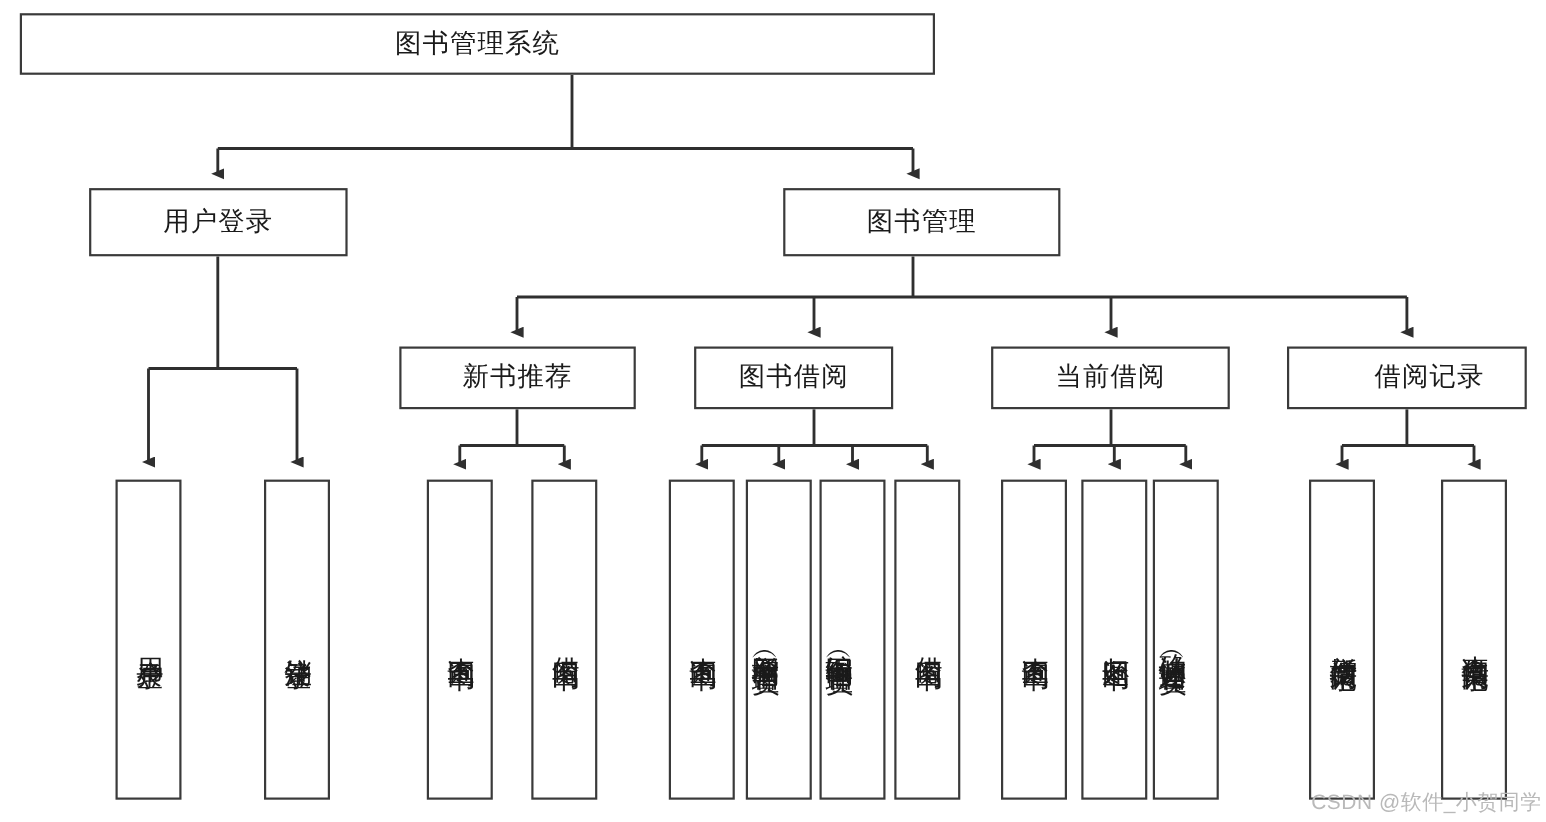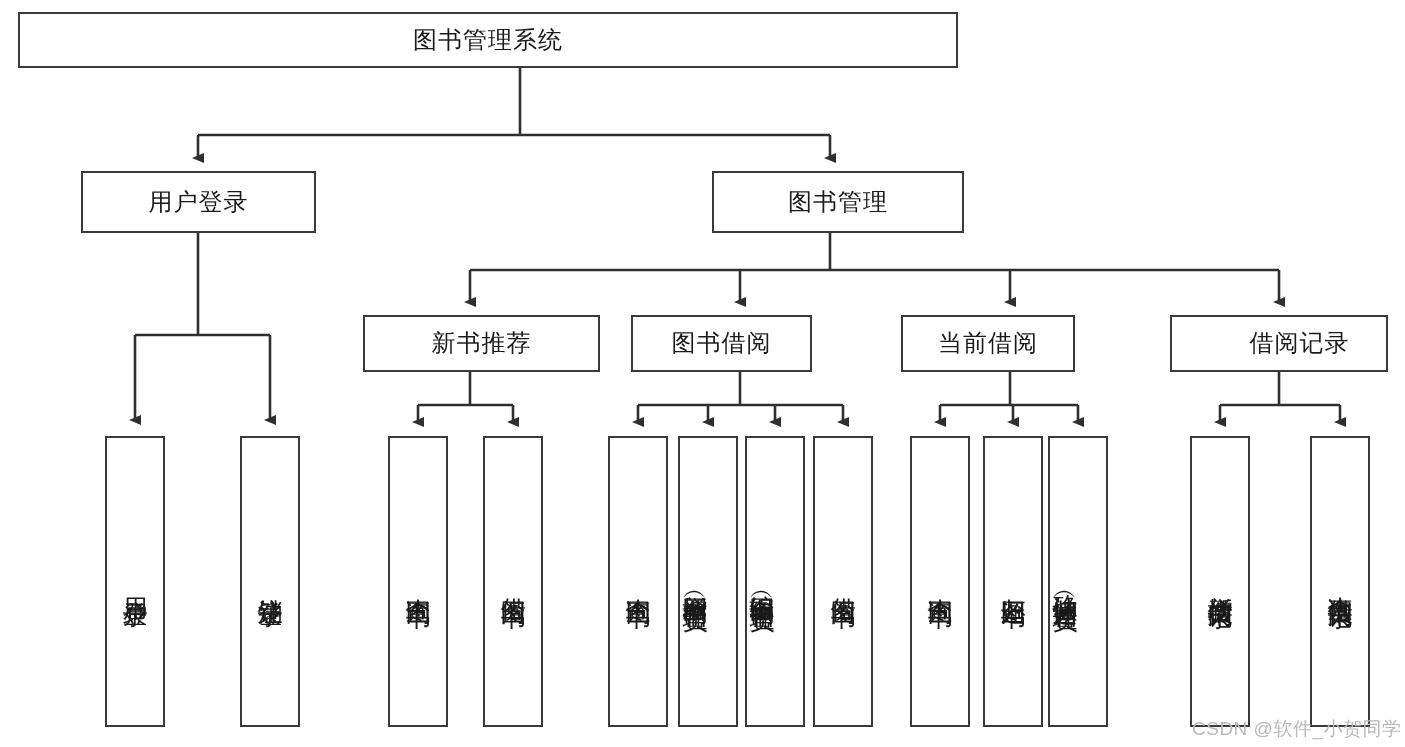--- a/index.html
+++ b/index.html
@@ -115,38 +115,38 @@
       <path d="M1013,405 L1013,422" marker-end="url(#arrow)"></path>
       <path d="M1078,405 L1078,422" marker-end="url(#arrow)"></path>
 
       <path d="M1279,372 L1279,405"></path>
       <path d="M1220,405 L1340,405"></path>
       <path d="M1220,405 L1220,422" marker-end="url(#arrow)"></path>
       <path d="M1340,405 L1340,422" marker-end="url(#arrow)"></path>
     </g>
   </svg>
 
-  <div class="node node-h" style="left:18px; top:12px; width:940px; height:56px;">
+  <div class="node node-h" style="left:18px; top:12px; width:832px; height:56px;">
     <span class="label">图书管理系统</span>
   </div>
 
   <div class="node node-h" style="left:81px; top:171px; width:235px; height:62px;">
     <span class="label">用户登录</span>
   </div>
   <div class="node node-h" style="left:712px; top:171px; width:252px; height:62px;">
     <span class="label">图书管理</span>
   </div>
 
-  <div class="node node-h" style="left:363px; top:315px; width:237px; height:57px;">
+  <div class="node node-h" style="left:363px; top:315px; width:215px; height:57px;">
     <span class="label">新书推荐</span>
   </div>
   <div class="node node-h" style="left:631px; top:315px; width:181px; height:57px;">
     <span class="label">图书借阅</span>
   </div>
-  <div class="node node-h" style="left:901px; top:315px; width:174px; height:57px;">
+  <div class="node node-h" style="left:901px; top:315px; width:217px; height:57px;">
     <span class="label">当前借阅</span>
   </div>
   <div class="node node-h" style="left:1170px; top:315px; width:218px; height:57px;padding-left:41px;">
     <span class="label">借阅记录</span>
   </div>
 
   <div class="node node-v center-text" style="left:105px; top:436px; width:60px; height:291px;">
     <span class="label">用户登录</span>
   </div>
   <div class="node node-v center-text" style="left:240px; top:436px; width:60px; height:291px;">

